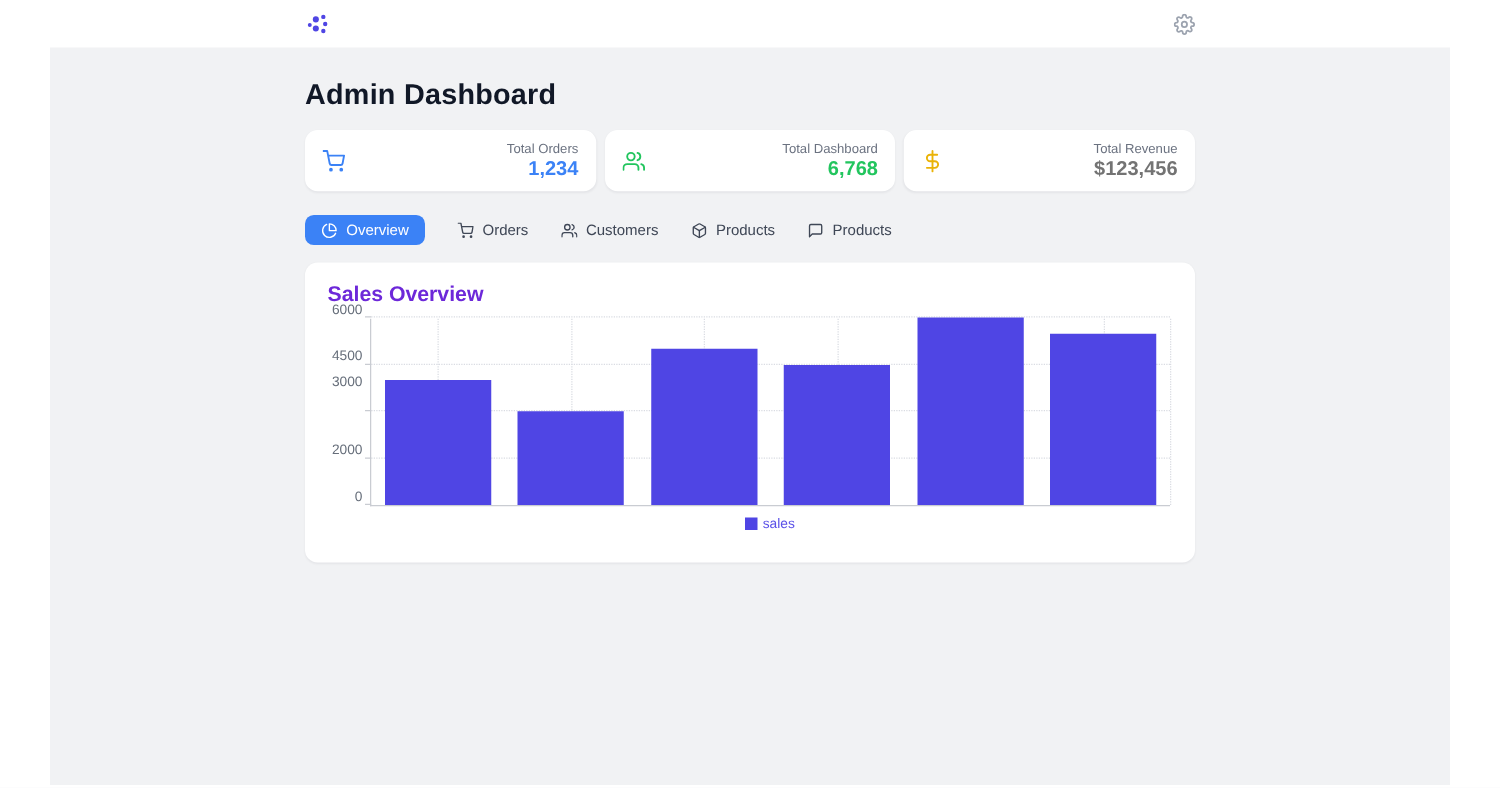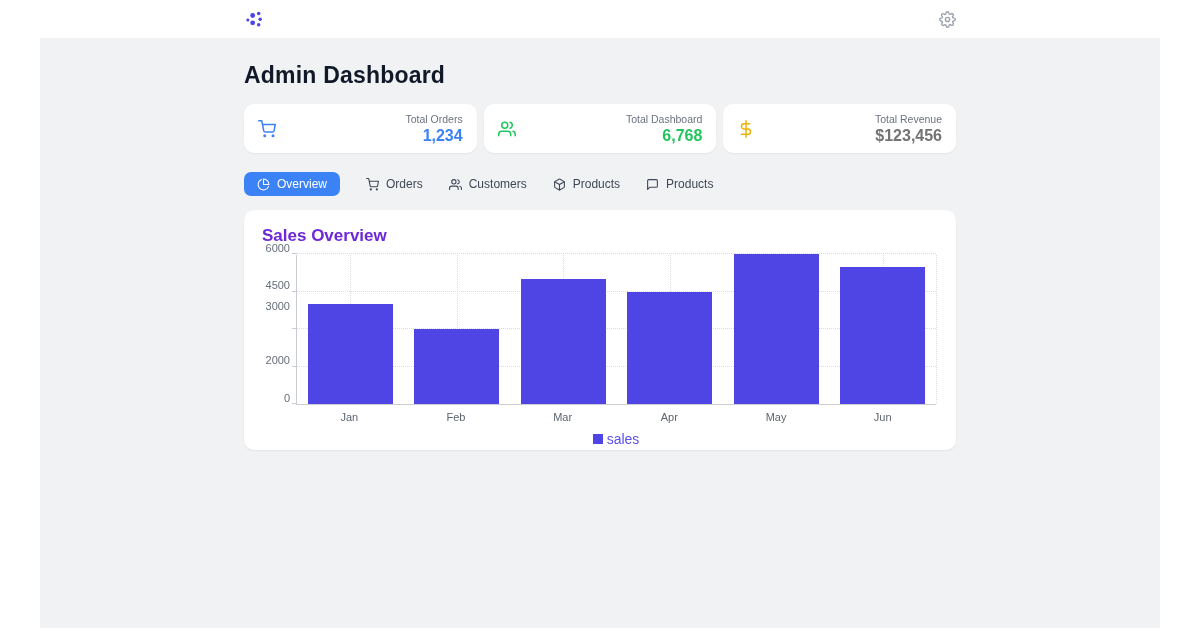--- a/index.html
+++ b/index.html
@@ -45,21 +45,21 @@
   .hgrid { position:absolute; left:0; right:0; height:0; border-top:1px dotted #d9dce2; }
   .vgrid { position:absolute; top:0; bottom:0; width:0; border-left:1px dotted #d9dce2; }
   .ytick-label { position:absolute; right:calc(100% + 7px); transform:translateY(-50%);
                  font-size:11px; color:#666e7a; white-space:nowrap;text-align:center; }
   .ytick-mark { position:absolute; right:100%; width:5px; height:0; border-top:1px solid #c9ccd2; }
   .bar { position:absolute; bottom:0; border-radius:0; }
   .xlabels { display:flex; margin-top:6px; }
   .xlabel { flex:1; text-align:center; font-size:11px; color:#5d6570; }
   .legend { display:flex; justify-content:center; align-items:center; gap:4px; margin-top:8px; }
   .legend-swatch { width:10px; height:10px; }
-  .legend-label { font-size:14px; }
+  .legend-label { font-size:11px; }
 
   svg.icon { stroke-width:2; fill:none; stroke:currentColor; stroke-linecap:round; stroke-linejoin:round; }
 </style>
 </head>
 <body>
 
 <div class="topbar">
   <div class="topbar-inner">
     <span class="logo">
       <svg viewBox="0 0 24 24" width="20" height="20">
@@ -214,28 +214,20 @@
             <div class="vgrid" style="left: 75%;"></div>
             <div class="vgrid" style="left: 91.6667%;"></div>
             <div class="vgrid" style="left: 100%;"></div>
             <div class="bar" style="left: 1.66667%; width: 13.3333%; height: 100px; background: rgb(79, 69, 228);"></div>
             <div class="bar" style="left: 18.3333%; width: 13.3333%; height: 75px; background: rgb(79, 69, 228);"></div>
             <div class="bar" style="left: 35%; width: 13.3333%; height: 125px; background: rgb(79, 69, 228);"></div>
             <div class="bar" style="left: 51.6667%; width: 13.3333%; height: 112.5px; background: rgb(79, 69, 228);"></div>
             <div class="bar" style="left: 68.3333%; width: 13.3333%; height: 150px; background: rgb(79, 69, 228);"></div>
             <div class="bar" style="left: 85%; width: 13.3333%; height: 137.5px; background: rgb(79, 69, 228);"></div>
           </div>
-        <div class="xlabels">
-            <div class="xlabel">Jan</div>
-            <div class="xlabel">Feb</div>
-            <div class="xlabel">Mar</div>
-            <div class="xlabel">Apr</div>
-            <div class="xlabel">May</div>
-            <div class="xlabel">Jun</div>
-          </div>
         <div class="legend">
           <span class="legend-swatch" style="background: rgb(79, 69, 228);"></span>
           <span class="legend-label" style="color: rgb(91, 81, 232);">sales</span>
         </div>
       </div>
     </div>
 
   </div>
 </div>
 

